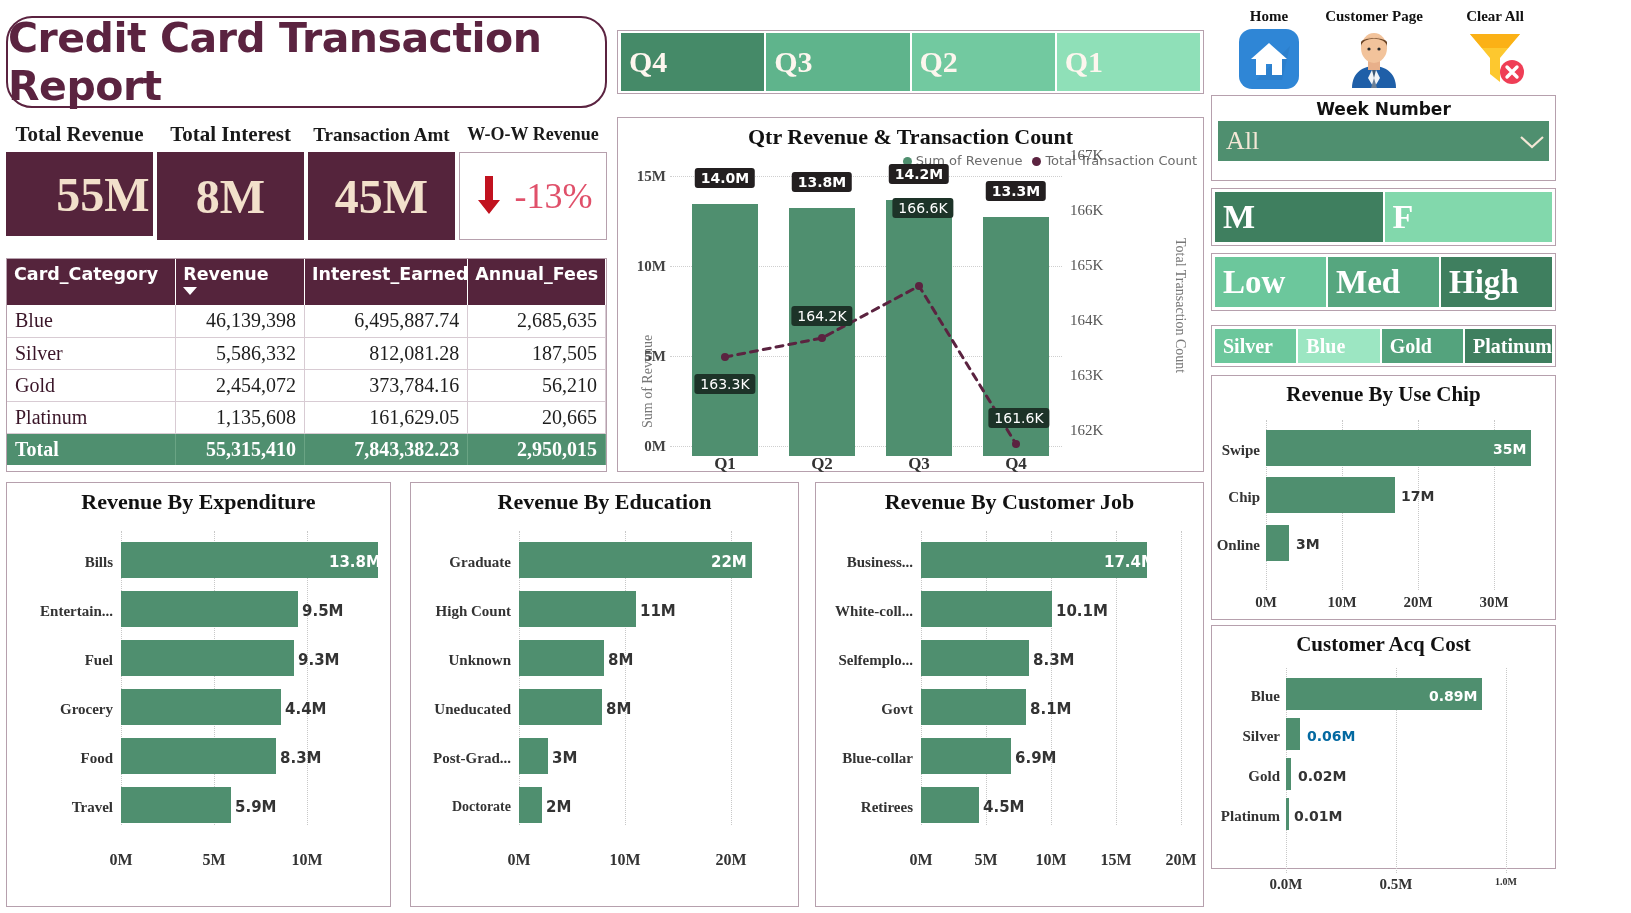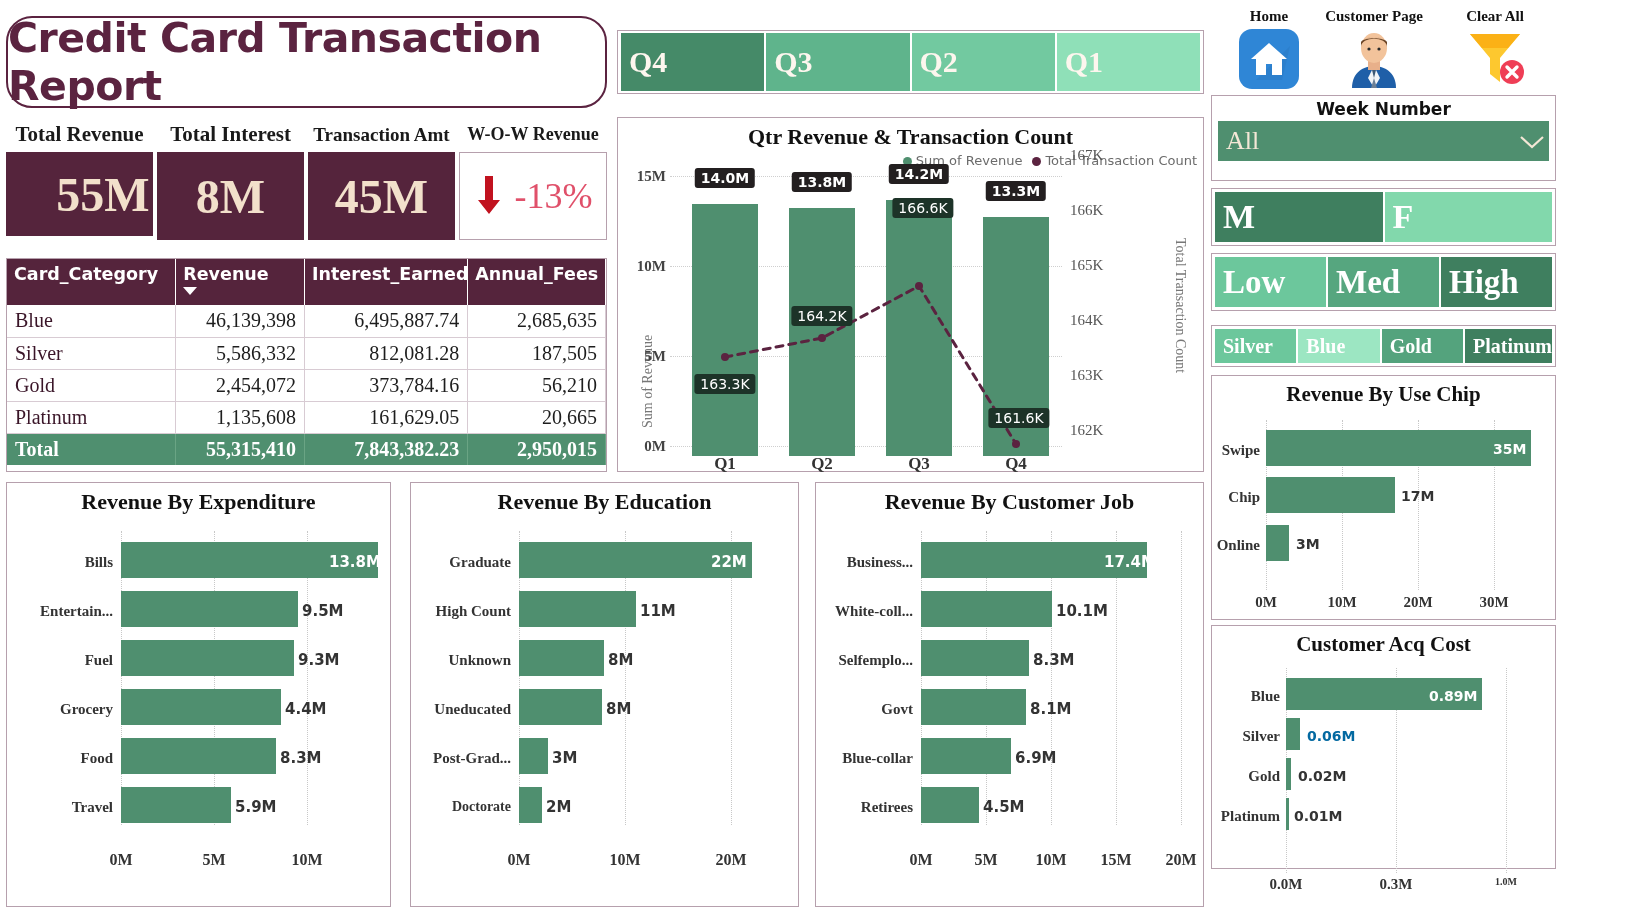--- a/index.html
+++ b/index.html
@@ -462,21 +462,21 @@
 
     <div class="hb-cat" style="left:0px;  top:142px; width:68px; font-size:15px;">Gold</div>
     <div class="hb-bar" style="left:74px; top:132px; width:5px;   height:32px;"></div>
     <div class="hb-val" style="left:86px;  top:142px; font-size:14px; color:#333;">0.02M</div>
 
     <div class="hb-cat" style="left:0px;  top:182px; width:68px; font-size:15px;">Platinum</div>
     <div class="hb-bar" style="left:74px; top:172px; width:3px;   height:32px;"></div>
     <div class="hb-val" style="left:82px;  top:182px; font-size:14px; color:#333;">0.01M</div>
 
     <div class="hb-xl" style="left:74px;  top:250px; font-size:15px;">0.0M</div>
-    <div class="hb-xl" style="left:184px; top:250px; font-size:15px;">0.3M</div>
+    <div class="hb-xl" style="left:184px; top:250px; font-size:15px;">0.5M</div>
     <div class="hb-xl" style="left:294px; top:250px; font-size:10px;">1.0M</div>
   </div>
 
   <div class="panel" style="left:6px; top:482px; width:385px; height:425px;">
     <div class="panel-title">Revenue By Expenditure</div>
 
     <div class="hb-gl" style="left:114px; top:48px; height:294px;"></div>
     <div class="hb-gl" style="left:207px; top:48px; height:294px;"></div>
     <div class="hb-gl" style="left:300px; top:48px; height:294px;"></div>
 

